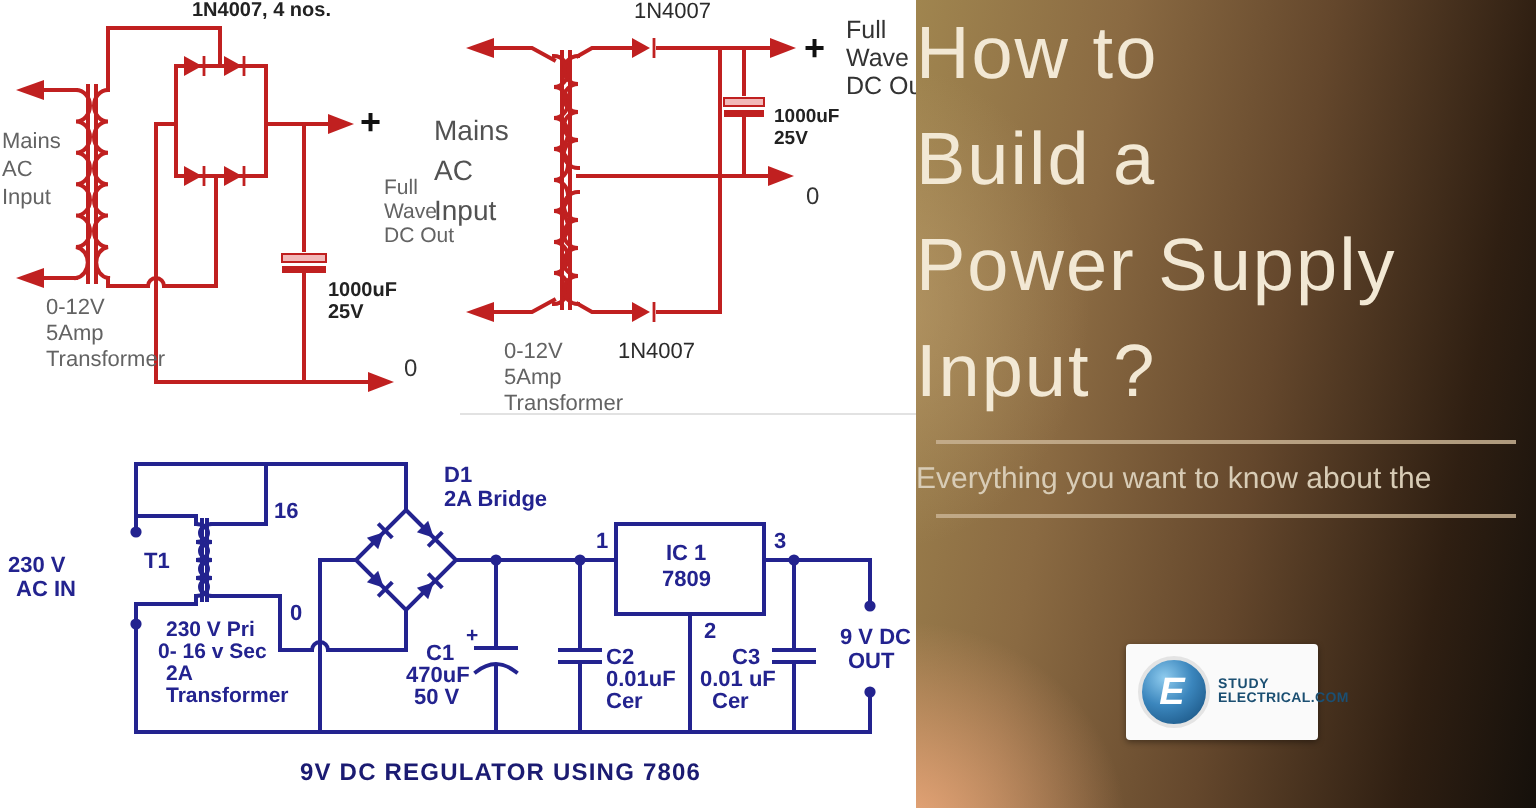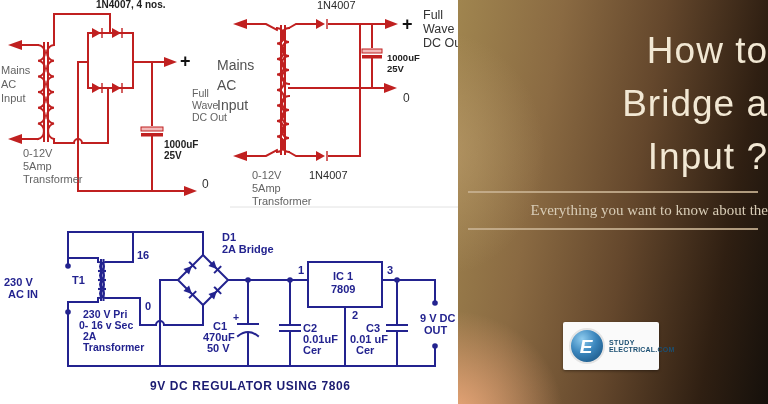--- a/index.html
+++ b/index.html
@@ -26,26 +26,26 @@
   .blue-b{font-size:11px;font-weight:bold;fill:#23238f;}
   .blue-b10{font-size:10.5px;font-weight:bold;fill:#23238f;}
   .blue-cap{font-size:12px;font-weight:bold;fill:#1b1b72;letter-spacing:0.6px;}
   .seam{stroke:#e2e2e2;stroke-width:1;}
   
   #panel{position:absolute;left:458px;top:0;width:310px;height:404px;
     background:
       radial-gradient(ellipse 58% 42% at -2% 103%, rgba(240,170,125,.95) 0%, rgba(240,170,125,0) 62%),
       radial-gradient(ellipse 55% 50% at -5% 38%, rgba(200,168,120,.5) 0%, rgba(200,168,120,0) 60%),
       linear-gradient(100deg,#a0854f 0%,#8a6a42 28%,#64472c 55%,#2f1f12 82%,#15100b 100%);}
-  .title-block{padding-top:24px;text-align:right;}
+  .title-block{text-align:left;}
   .title-line{font-size:37px;line-height:53px;font-weight:300;color:#f2e8d4;letter-spacing:1px;}
   .divider{height:2px;margin:0 10px;background:#c8b292;opacity:.85;}
   .divider.top{margin-top:8px;}
   .divider.bottom{margin-top:8px;}
-  .subtitle-block{margin-top:8px;text-align:right;font-family:Liberation Serif, serif;}
+  .subtitle-block{margin-top:8px;text-align:left;}
   .subtitle-line{font-size:15px;line-height:19px;color:#d8ccb6;font-weight:300;}
   .logo-box{position:absolute;left:105px;top:322px;width:96px;height:48px;background:#fafafa;
     border-radius:2px;box-shadow:0 1px 3px rgba(0,0,0,.4);display:flex;align-items:center;padding-left:6px;box-sizing:border-box;}
   .logo-circle{width:36px;height:36px;border-radius:50%;flex:0 0 auto;
     background:radial-gradient(circle at 35% 28%, #8ecbee 0%, #3b86bd 45%, #134a77 100%);
     border:2px solid #e4e4e4;box-sizing:border-box;display:flex;align-items:center;justify-content:center;}
   .logo-letter{color:#ffffff;font-size:19px;font-weight:bold;font-style:italic;line-height:1;
     transform:translateX(-1px);}
   .logo-text{margin-left:4px;display:flex;flex-direction:column;justify-content:center;}
   .logo-text-l1{font-size:7px;font-weight:bold;color:#1b4f72;letter-spacing:.4px;}
@@ -259,21 +259,22 @@
         <text class="blue-b" x="420" y="322">9 V DC</text>
         <text class="blue-b" x="424" y="334">OUT</text>
         <text class="blue-cap" x="150" y="390">9V DC REGULATOR USING  7806</text>
       </g>
     </svg>
   </div>
 
   <div id="panel">
     <div class="title-block">
       <div class="title-line">How to</div>
-      <div class="title-line">Bridge a</div>
+      <div class="title-line">Build a</div>
+      <div class="title-line">Power Supply</div>
       <div class="title-line">Input ?</div>
     </div>
     <div class="divider top"></div>
     <div class="subtitle-block">
       <div class="subtitle-line">Everything you want to know about the</div>
     </div>
     <div class="divider bottom"></div>
     <div class="logo-box">
       <div class="logo-circle">
         <span class="logo-letter">E</span>

